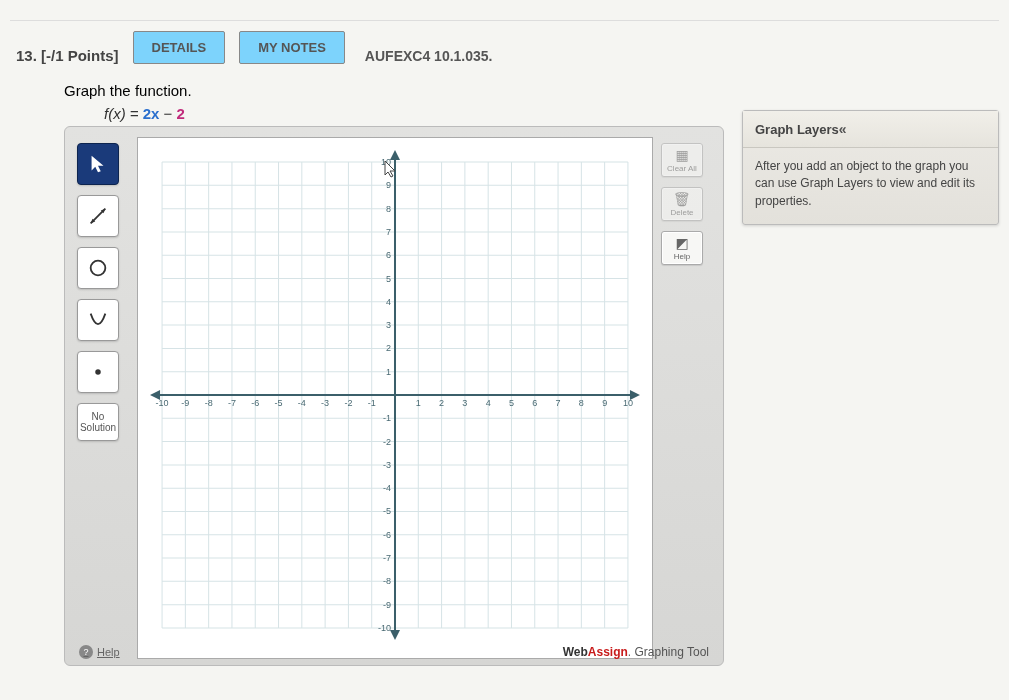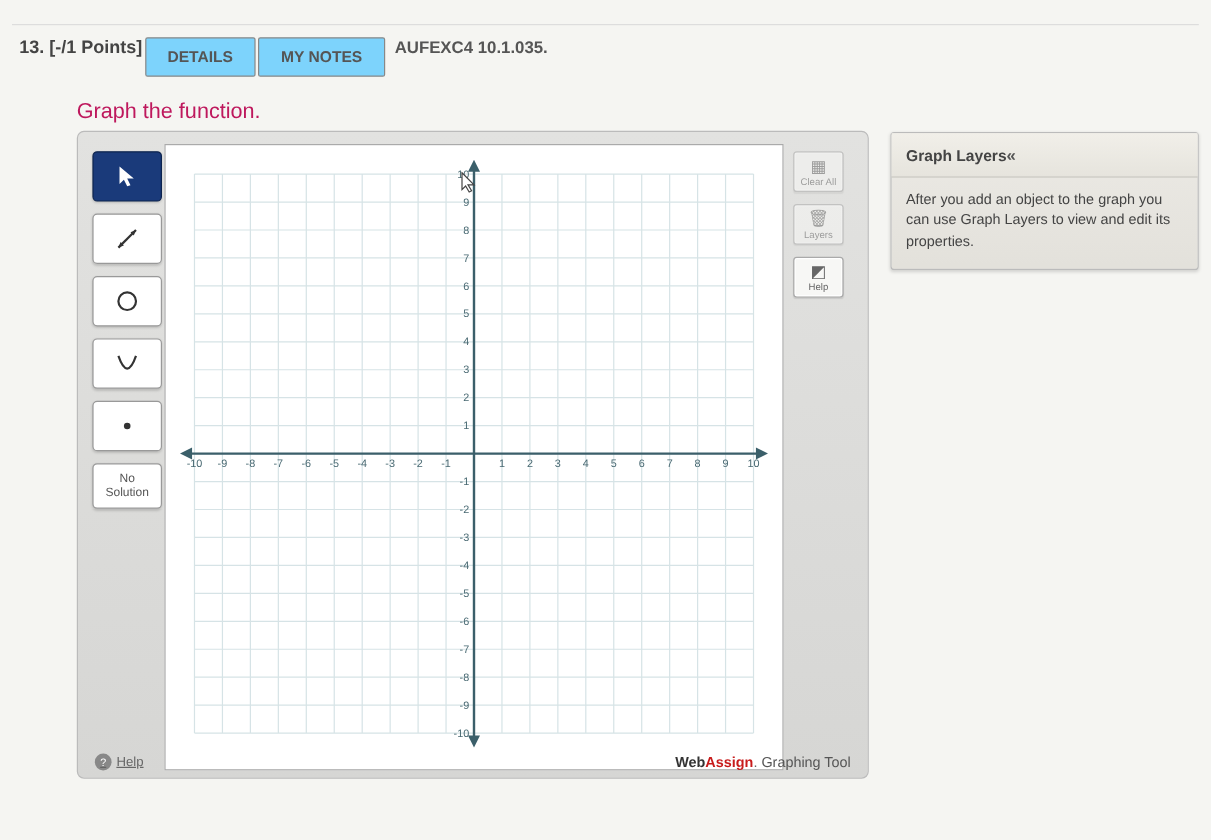--- a/index.html
+++ b/index.html
@@ -9,22 +9,22 @@
     width: 1009px;
     height: 700px;
     overflow: hidden;
     color: #333;
   }
   .page {
     padding: 20px 10px 0 10px;
   }
   .q-header {
     display: flex;
-    align-items: flex-start;
-    gap: 2px;
+    align-items: flex-end;
+    gap: 14px;
     padding: 10px 0 18px 6px;
     border-top: 1px solid #ddd;
   }
   .q-num { font-size: 15px; font-weight: bold; color: #444; }
   .points { font-weight: bold; }
   .btn-outline {
     border: 1px solid #888;
     background: #7dd3fc;
     padding: 8px 18px;
     font-size: 13px;
@@ -34,21 +34,21 @@
     border-radius: 2px;
   }
   .ref { font-size: 14px; font-weight: bold; color: #555; margin-left: 6px;}
   .content {
     padding: 0 0 0 54px;
     display: flex;
     gap: 18px;
     align-items: flex-start;
   }
   .left-col { flex: 0 0 auto; }
-  .instr { font-size: 18px; color: #be185d; margin-bottom: 6px; }
+  .instr { font-size: 15px; color: #000000; margin-bottom: 6px; }
   .formula { font-size: 15px; font-style: italic; margin: 0 0 4px 40px; }
   .formula .fx { font-style: italic; }
   .formula .rhs { font-style: normal; }
   .formula .t1 { color: #2a6fce; font-weight: 600;}
   .formula .t2 { color: #c02b7b; font-weight: 600;}
 
   .grapher {
     width: 660px;
     height: 540px;
     background: linear-gradient(#e2e2e0,#d6d6d4);
@@ -60,21 +60,21 @@
     gap: 8px;
   }
   .toolbar {
     width: 52px;
     display: flex;
     flex-direction: column;
     gap: 10px;
     padding-top: 6px;
   }
   .tool {
-    width: 58px; height: 42px;
+    width: 42px; height: 42px;
     background: #fff;
     border: 1px solid #999;
     border-radius: 4px;
     display: flex; align-items: center; justify-content: center;
     cursor: pointer;
     box-shadow: 0 1px 2px rgba(0,0,0,.15);
   }
   .tool.active {
     background: #1a3a7a;
     border-color: #0d244f;
@@ -173,20 +173,23 @@
       <span class="points">[-/1 Points]</span>
     </span>
     <button class="btn-outline">DETAILS</button>
     <button class="btn-outline">MY NOTES</button>
     <span class="ref">AUFEXC4 10.1.035.</span>
   </div>
 
   <div class="content">
     <div class="left-col">
       <div class="instr">Graph the function.</div>
+      <div class="formula">
+        <span class="fx">f(x) = </span><span class="rhs"><span class="t1">2x</span><span> − </span><span class="t2">2</span></span>
+      </div>
 
       <div class="grapher">
 
         <div class="toolbar">
           <div class="tool active">
             <svg viewBox="0 0 24 24">
                 <path d="M5 3 L5 19 L9 15 L12 21 L15 20 L12 14 L18 14 Z" fill="#fff"></path>
               </svg>
           </div>
           <div class="tool">
@@ -313,21 +316,21 @@
           </svg>
         </div>
 
         <div class="right-tools">
           <div class="rtool disabled">
             <span class="icn">▦</span>
             <span class="cap">Clear All</span>
           </div>
           <div class="rtool disabled">
             <span class="icn">🗑</span>
-            <span class="cap">Layers</span>
+            <span class="cap">Delete</span>
           </div>
           <div class="rtool">
             <span class="icn">◩</span>
             <span class="cap">Help</span>
           </div>
         </div>
 
         <div class="footer">
           <span class="help">
             <span class="help-icon">?</span>

